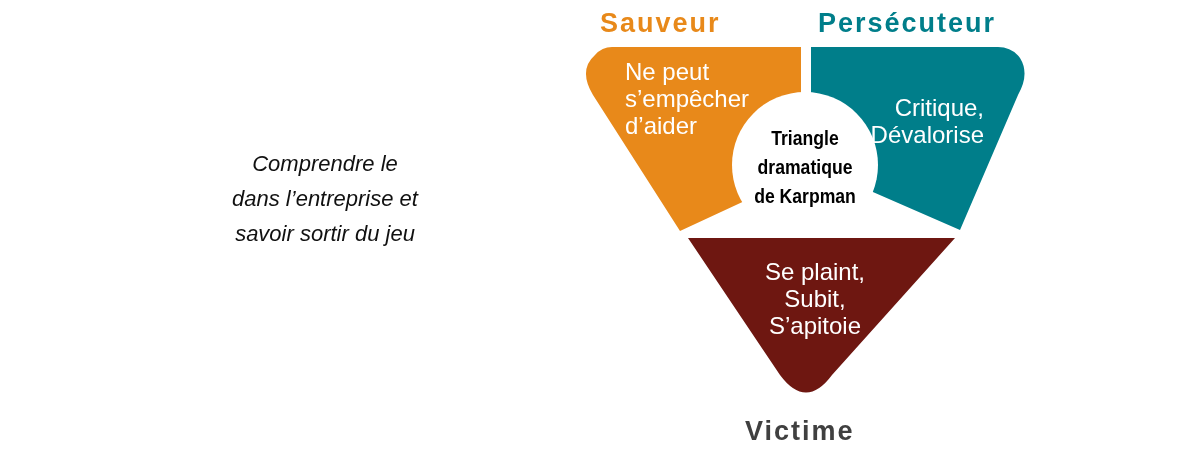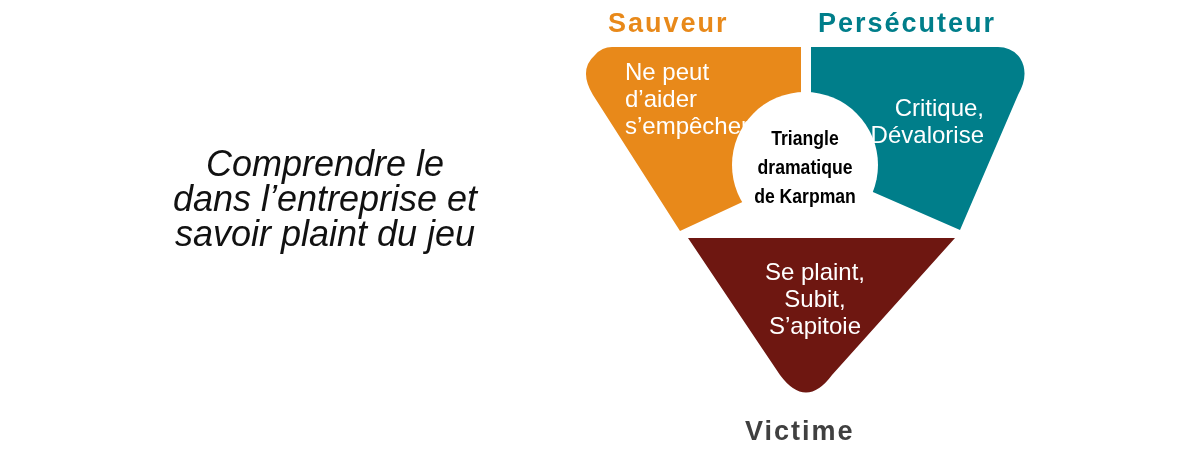--- a/index.html
+++ b/index.html
@@ -1,19 +1,19 @@
 <!DOCTYPE html>
 <html><head>
   <meta charset="utf-8">
   <style>
     html, body { margin: 0; padding: 0; background: #ffffff; }
     body { width: 1201px; height: 465px; position: relative; overflow: hidden; font-family: "Liberation Sans", sans-serif; }
     .subtitle {
       position: absolute; left: 150px; top: 146px; width: 350px;
-      text-align: center; font-style: italic; font-size: 36px; line-height: 35px; color: #111111;
+      text-align: center; font-style: italic; font-size: 22px; line-height: 35px; color: #111111;
       font-family: "Liberation Sans", sans-serif;
     }
     .subtitle div { white-space: nowrap; }
     svg.diagram { position: absolute; left: 0; top: 0; }
     .role-label {
       position: absolute; font-weight: bold; font-size: 27px; letter-spacing: 2px;
       font-family: "Liberation Sans", sans-serif; white-space: nowrap;
     }
     .role-desc {
       position: absolute; color: #ffffff; font-size: 24px; line-height: 27px;
@@ -25,42 +25,42 @@
       font-family: "Liberation Sans", sans-serif; transform: scaleX(0.88); transform-origin: center;
     }
     .center-text div { white-space: nowrap; }
   </style>
 </head>
 <body>
 
 <div class="subtitle">
   <div>Comprendre le</div>
   <div>dans l’entreprise et</div>
-  <div>savoir plaint du jeu</div>
+  <div>savoir sortir du jeu</div>
 </div>
 
 <svg class="diagram" width="1201" height="465" viewBox="0 0 1201 465">
 
   <path d="M 612 47 L 801 47 L 801 175 L 680 231 L 593 95 Q 578 70 595 55 Q 602 47 612 47 Z" fill="#E8891A"></path>
 
   <path d="M 811 47 L 998 47 Q 1012 47 1020 58 Q 1030 74 1018 95 L 960 230 L 811 165 Z" fill="#007E8A"></path>
 
   <path d="M 688 238 L 955 238 L 832 375 Q 806 410 780 375 Z" fill="#6E1711"></path>
 
   <circle cx="805" cy="165" r="73" fill="#ffffff"></circle>
 </svg>
 
-<div class="role-label" style="left:600px; top:8px; color:#E8891A;margin-left:8px;">Sauveur</div>
+<div class="role-label" style="left:600px; top:8px; color:#E8891A;">Sauveur</div>
 <div class="role-label" style="left:818px; top:8px; color:#007E8A;">Persécuteur</div>
 <div class="role-label" style="left:745px; top:416px; color:#404040;">Victime</div>
 
 <div class="role-desc" style="left:625px; top:58px; text-align:left;">
   <div>Ne peut</div>
+  <div>s’empêcher</div>
   <div>d’aider</div>
-  <div>s’empêcher</div>
 </div>
 
 <div class="role-desc" style="left:840px; width:144px; top:58px; text-align:right;margin-top:36px;">
   <div>Critique,</div>
   <div>Dévalorise</div>
 </div>
 
 <div class="role-desc" style="left:755px; width:120px; top:258px; text-align:center;">
   <div>Se plaint,</div>
   <div>Subit,</div>

